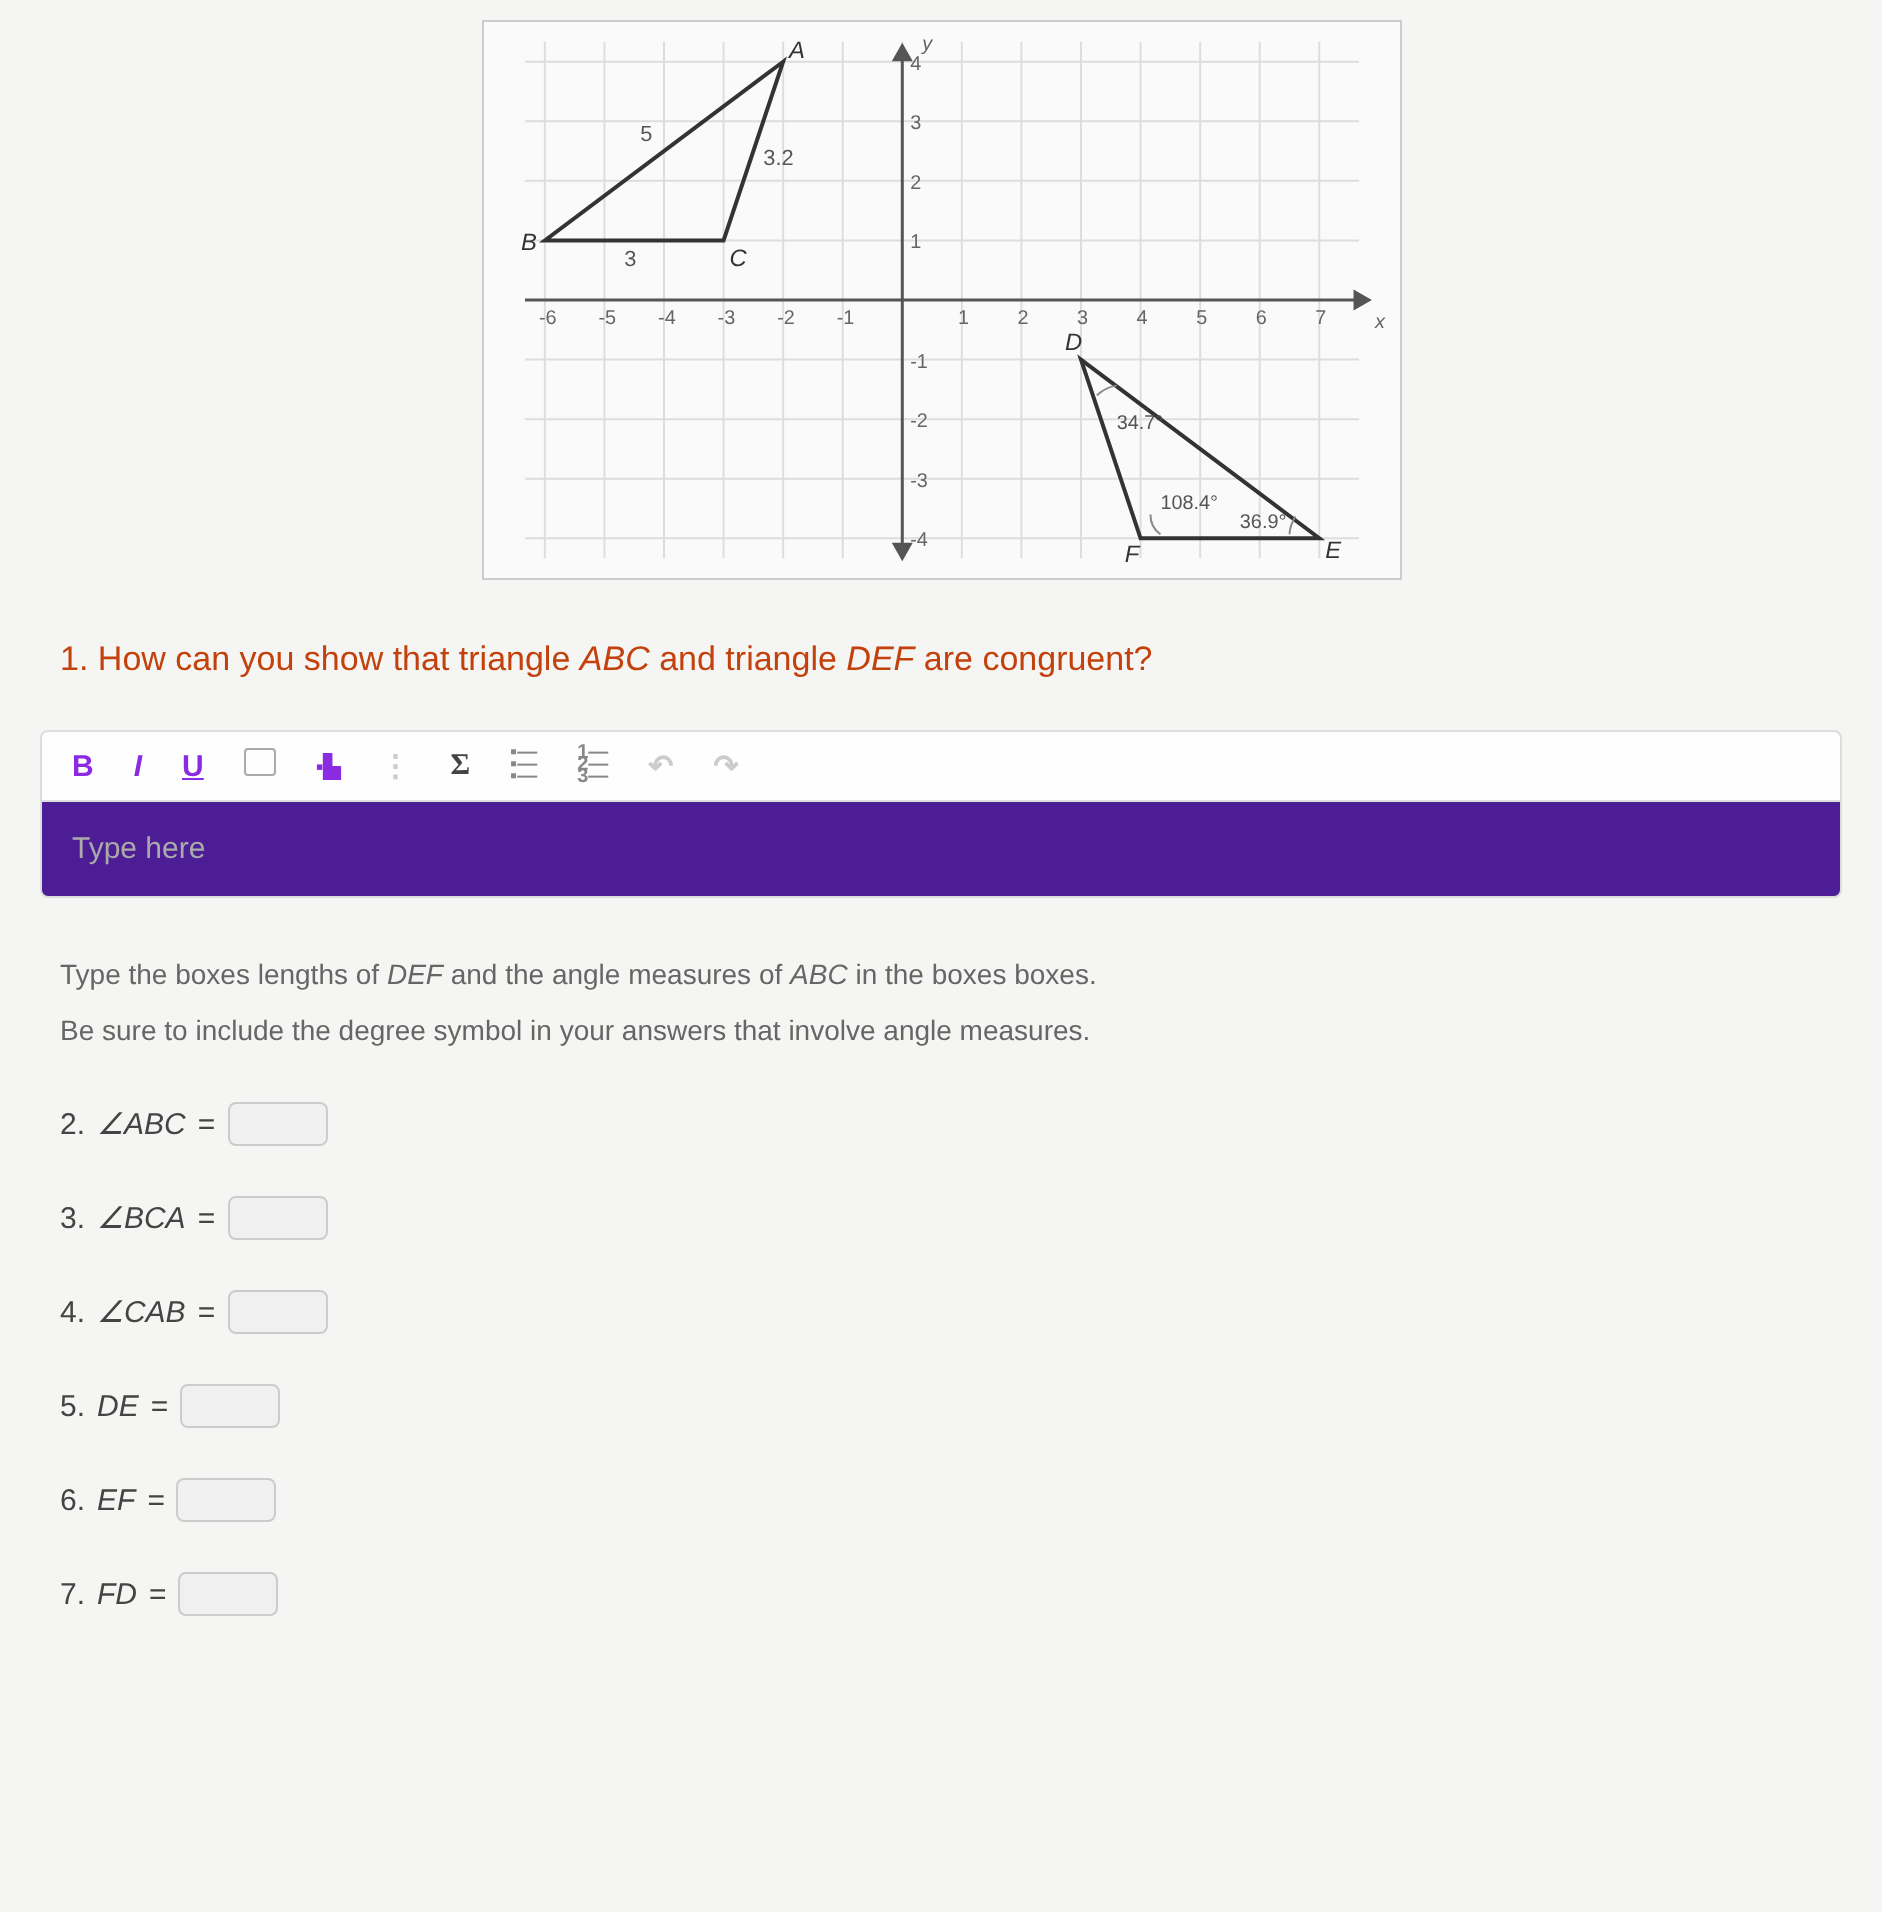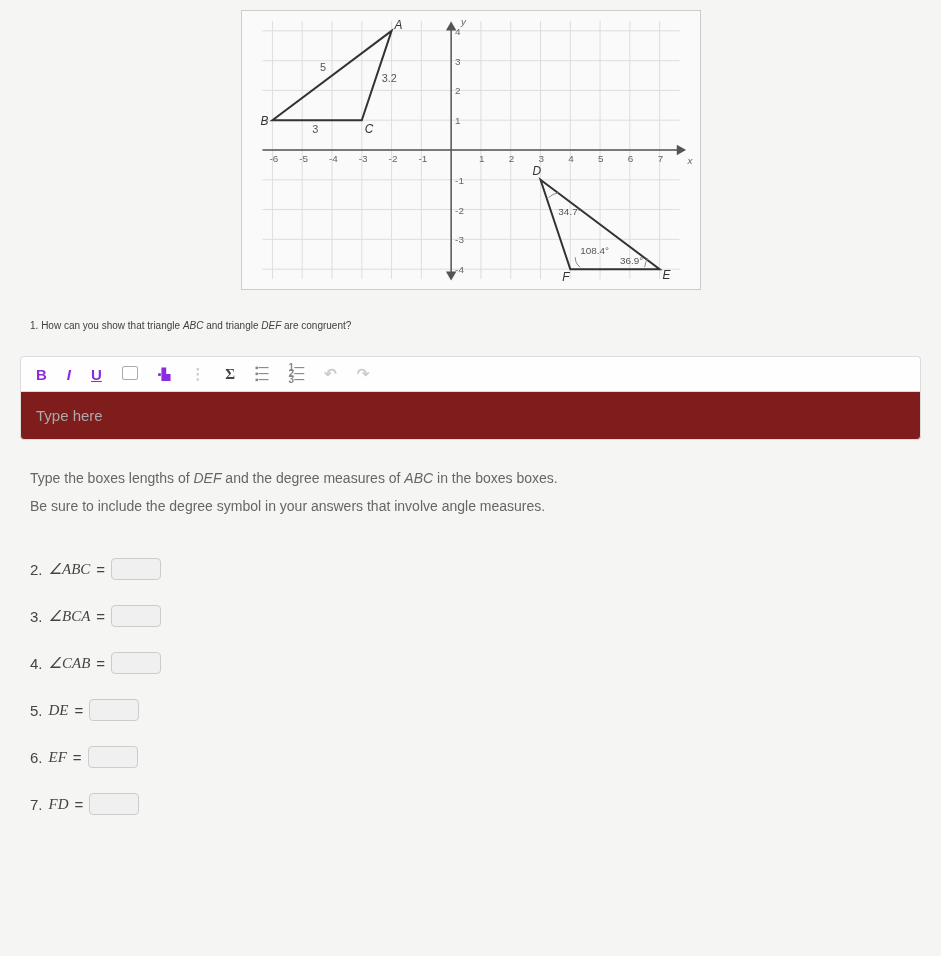--- a/index.html
+++ b/index.html
@@ -14,22 +14,22 @@
   .graph-container {
     display: flex;
     justify-content: center;
     margin-bottom: 30px;
   }
   .graph-box {
     border: 1px solid #ccc;
     background: #fafafa;
   }
   .question-text {
-    font-size: 10px;
-    color: #404040;
+    font-size: 17px;
+    color: #c2410c;
     margin-bottom: 25px;
     padding-left: 10px;
   }
   .editor-toolbar {
     background: #fefefe;
     border: 1px solid #ddd;
     border-bottom: none;
     border-radius: 4px 4px 0 0;
     padding: 8px 15px;
     display: flex;
@@ -48,21 +48,21 @@
   .tb-icon {
     width: 16px; height: 14px;
     display: inline-block;
     border: 1px solid #aaa;
     border-radius: 2px;
     position: relative;
   }
   .tb-sigma { font-family: 'Times New Roman', serif; font-weight: bold; color:#444; }
   .tb-list { font-size: 10px; color:#888; line-height: 0.6; }
   .editor-input {
-    background: #7f1d1d;
+    background: #4c1d95;
     border: 1px solid #ddd;
     border-radius: 0 0 4px 4px;
     padding: 15px;
     color: #aaa;
     font-size: 15px;
     margin-bottom: 30px;
   }
   .instructions {
     font-size: 14px;
     color: #666;
@@ -72,21 +72,21 @@
   .instructions .math { font-style: italic; }
   .sub-question {
     padding-left: 10px;
     margin-bottom: 25px;
     font-size: 15px;
     color: #444;
     display: flex;
     align-items: center;
     gap: 6px;
   }
-  .sub-question .math { font-style: italic; font-family: Liberation Serif, serif; }
+  .sub-question .math { font-style: italic; font-family: Liberation Sans, sans-serif; }
   .blank-field {
     display: inline-block;
     width: 50px;
     height: 22px;
     background: #f0f0f0;
     border: 1px solid #ccc;
     border-radius: 4px;
     vertical-align: middle;
   }
 </style>
@@ -210,25 +210,25 @@
   <span class="tb-btn" style="color:#ccc;">↶</span>
   <span class="tb-btn" style="color:#ccc;">↷</span>
 </div>
 <div class="editor-input">
   <span>Type here</span>
 </div>
 
 <div class="instructions">
   <span>Type the boxes lengths of </span>
   <span class="math" style="font-style:italic;">DEF</span>
-  <span> and the degree measures of </span>
+  <span> and the angle measures of </span>
   <span class="math" style="font-style:italic;">ABC</span>
   <span> in the boxes boxes.</span>
 </div>
-<div class="instructions" style="margin-bottom:44px;">
+<div class="instructions" style="margin-bottom:28px;">
   <span>Be sure to include the degree symbol in your answers that involve angle measures.</span>
 </div>
 
 <div class="sub-question">
   <span>2.</span>
   <span class="math">∠ABC</span>
   <span>=</span>
   <span class="blank-field"></span>
 </div>
 <div class="sub-question">

